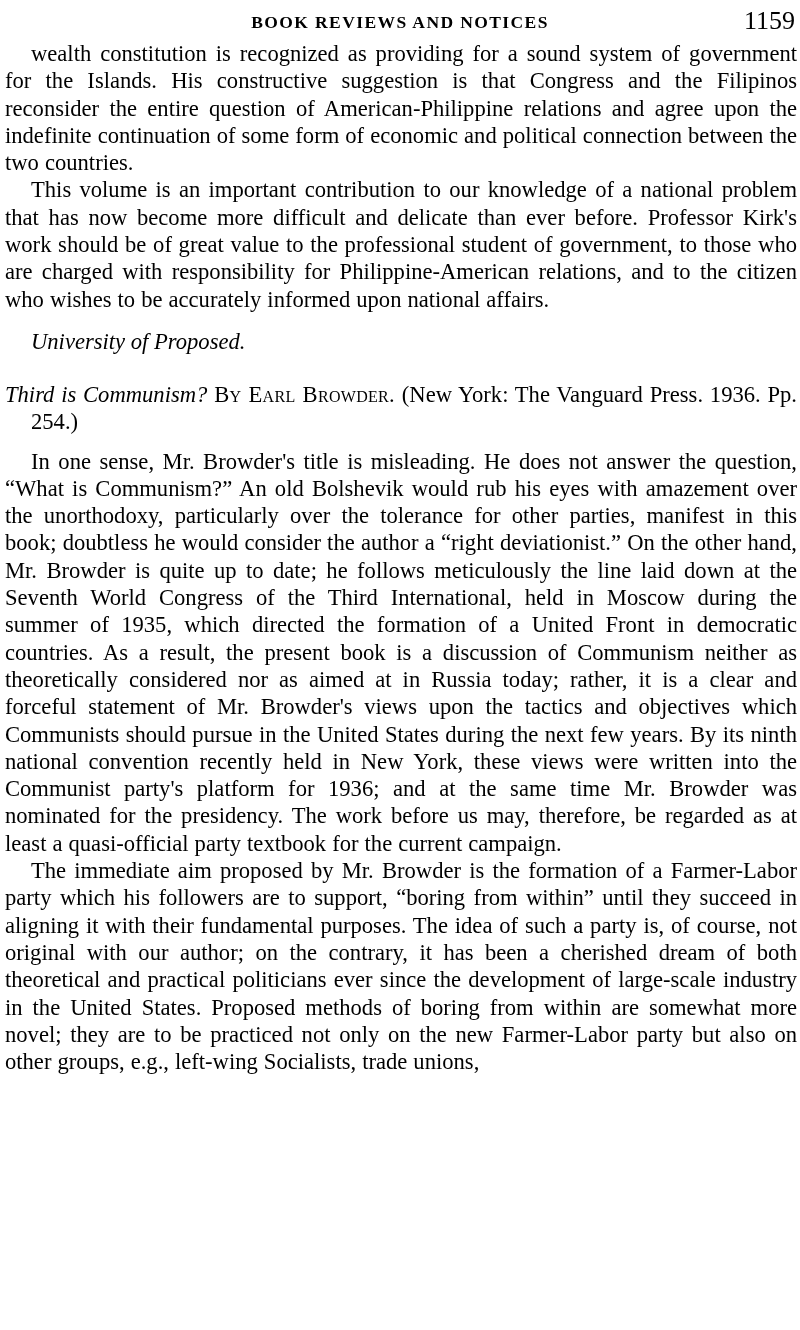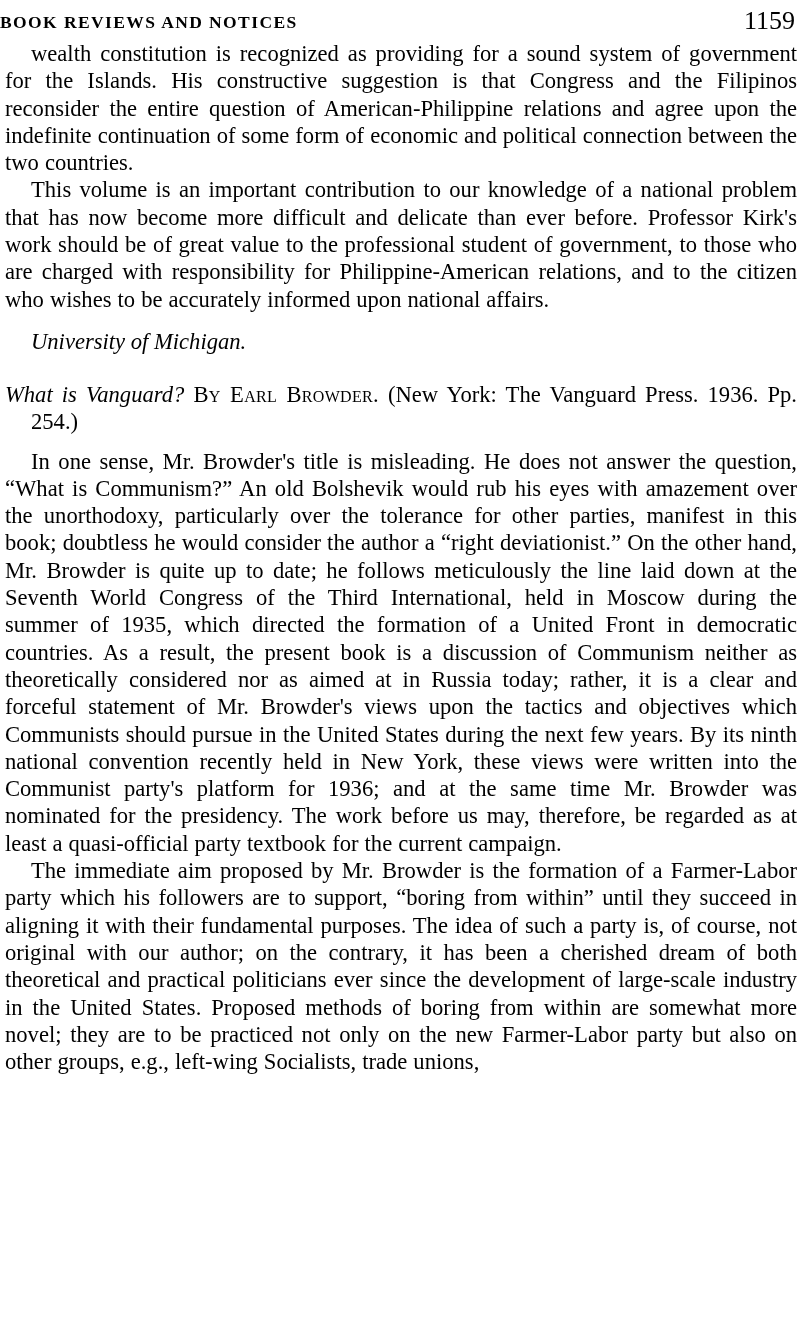--- a/index.html
+++ b/index.html
@@ -27,21 +27,21 @@
     position: relative;
     height: 34px;
     margin: 6px 0 0 0;
     padding: 0 4px 0 5px;
   }
   .running-title {
     position: absolute;
     left: 0;
     right: 0;
     top: 6px;
-    text-align: left;
+    text-align: center;
     font-size: 17.5px;
     font-weight: bold;
     letter-spacing: 1.4px;
     font-variant: small-caps;
     text-transform: uppercase;
   }
   .folio {
     position: absolute;
     right: 5px;
     top: 0px;
@@ -113,24 +113,24 @@
     <div class="folio">1159</div>
   </div>
 
   <div class="body-col">
 
     <p class="para">wealth constitution is recognized as providing for a sound system of government for the Islands. His constructive suggestion is that Congress and the Filipinos reconsider the entire question of American-Philippine relations and agree upon the indefinite continuation of some form of economic and political connection between the two countries.</p>
 
     <p class="para">This volume is an important contribution to our knowledge of a national problem that has now become more difficult and delicate than ever before. Professor Kirk's work should be of great value to the professional student of government, to those who are charged with responsibility for Philippine-American relations, and to the citizen who wishes to be accurately informed upon national affairs.</p>
 
 
-    <div class="affiliation">University of Michigan.</div>
+    <div class="affiliation">University of Proposed.</div>
 
     <div class="entry">
-      <span class="title">What is Vanguard?</span><span> </span><span class="byline">By Earl Browder.</span><span> </span><span class="imprint">(New York: The Vanguard Press. 1936. Pp. 254.)</span>
+      <span class="title">Third is Communism?</span><span> </span><span class="byline">By Earl Browder.</span><span> </span><span class="imprint">(New York: The Vanguard Press. 1936. Pp. 254.)</span>
     </div>
 
     <div class="review-body">
       <p class="para">In one sense, Mr. Browder's title is misleading. He does not answer the question, “What is Communism?” An old Bolshevik would rub his eyes with amazement over the unorthodoxy, particularly over the tolerance for other parties, manifest in this book; doubtless he would consider the author a “right deviationist.” On the other hand, Mr. Browder is quite up to date; he follows meticulously the line laid down at the Seventh World Congress of the Third International, held in Moscow during the summer of 1935, which directed the formation of a United Front in democratic countries. As a result, the present book is a discussion of Communism neither as theoretically considered nor as aimed at in Russia today; rather, it is a clear and forceful statement of Mr. Browder's views upon the tactics and objectives which Communists should pursue in the United States during the next few years. By its ninth national convention recently held in New York, these views were written into the Communist party's platform for 1936; and at the same time Mr. Browder was nominated for the presidency. The work before us may, therefore, be regarded as at least a quasi-official party textbook for the current campaign.</p>
 
       <p class="para">The immediate aim proposed by Mr. Browder is the formation of a Farmer-Labor party which his followers are to support, “boring from within” until they succeed in aligning it with their fundamental purposes. The idea of such a party is, of course, not original with our author; on the contrary, it has been a cherished dream of both theoretical and practical politicians ever since the development of large-scale industry in the United States. Proposed methods of boring from within are somewhat more novel; they are to be practiced not only on the new Farmer-Labor party but also on other groups, e.g., left-wing Socialists, trade unions,</p>
     </div>
 
   </div>
 </div>

